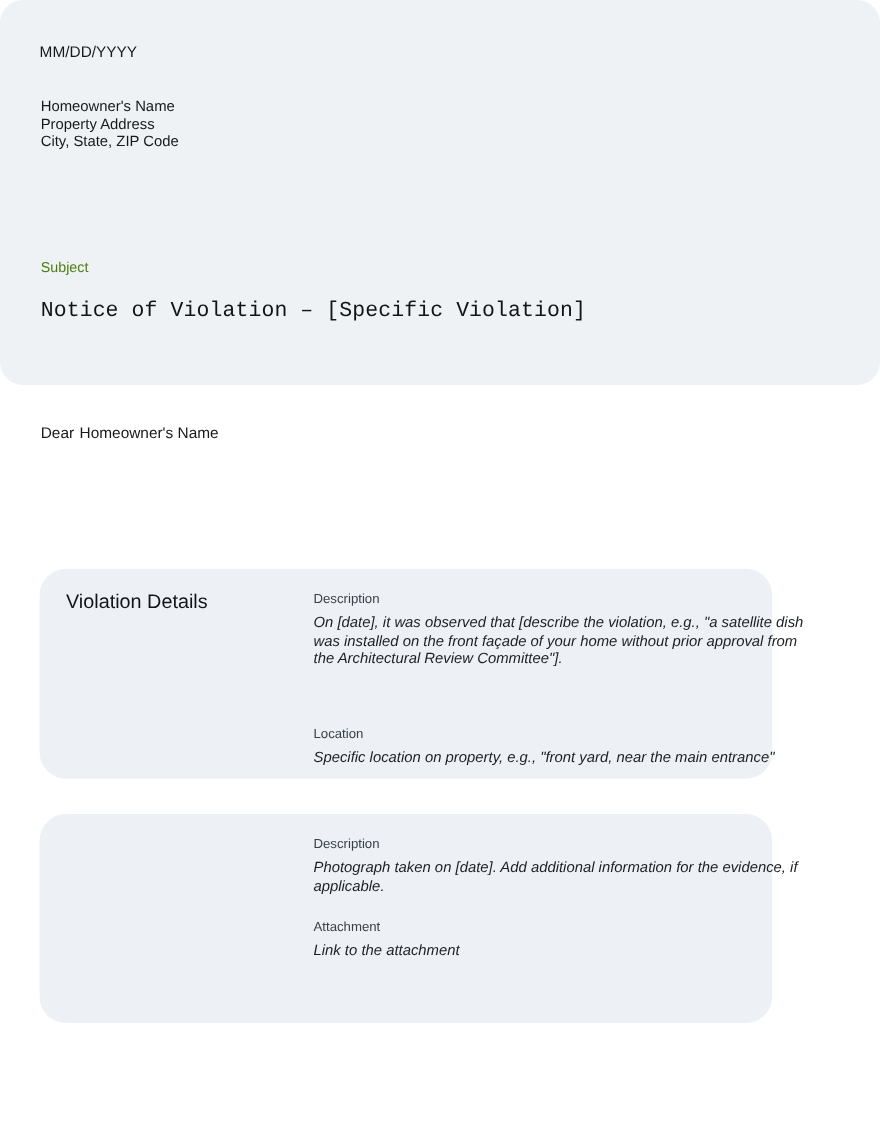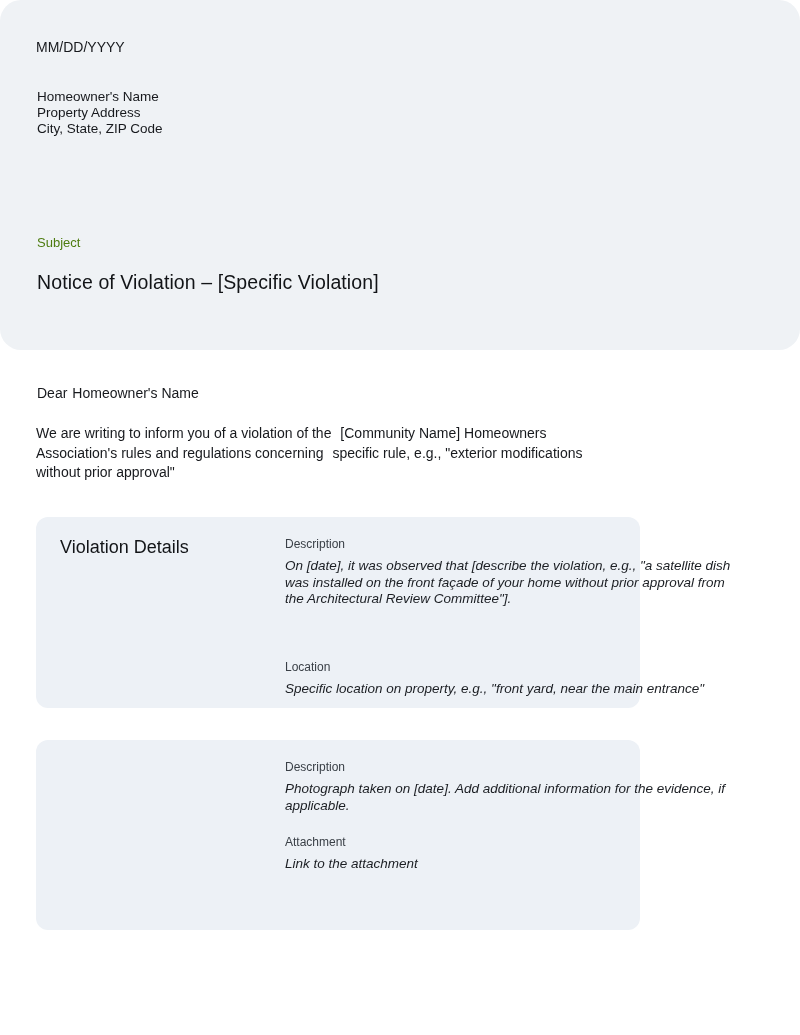--- a/index.html
+++ b/index.html
@@ -41,20 +41,21 @@
     font-size: 13px;
     color: #4d7c0f;
   }
   .subject-title {
     position: absolute;
     top: 271px; left: 37px;
     font-size: 19.5px;
     font-weight: 400;
     letter-spacing: 0.1px;
     color: #121417;
+    font-family: Liberation Mono, monospace;
   }
 
   
   .greeting-line {
     position: absolute;
     top: 385px; left: 37px;
     font-size: 14px;
     color: #17191d;
     text-align: center;
   }
@@ -67,23 +68,23 @@
     line-height: 19.5px;
     color: #17191d;
   }
   .intro-seg { margin-right: 5px; }
   .intro-seg:last-child { margin-right: 0; }
 
   
   .card {
     position: absolute;
     left: 36px;
-    width: 604px;
+    width: 666px;
     background: #edf1f6;
-    border-radius: 12px;
+    border-radius: 24px;
   }
   .card-1 { top: 517px; height: 191px; }
   .card-2 { top: 740px; height: 190px; }
   .card-title {
     position: absolute;
     left: 24px; top: 20px;
     font-size: 18px;
     font-weight: 400;
     color: #121417;
   }
@@ -121,25 +122,20 @@
     </div>
 
     <div class="subject-label">Subject</div>
     <div class="subject-title">Notice of Violation – [Specific Violation]</div>
   </div>
 
   <div class="greeting-line">
     <span>Dear</span><span class="greeting-name">Homeowner's Name</span>
   </div>
 
-  <div class="intro-paragraph">
-    <span class="intro-seg">We are writing to inform you of a violation of the</span>
-    <span class="intro-seg">[Community Name] Homeowners Association's rules and regulations concerning</span>
-    <span class="intro-seg">specific rule, e.g., "exterior modifications without prior approval"</span>
-  </div>
 
   <div class="card card-1">
     <div class="card-title">Violation Details</div>
     <div class="card-fields">
       <div class="field">
         <div class="field-label">Description</div>
         <div class="field-value">On [date], it was observed that [describe the violation, e.g., "a satellite dish was installed on the front façade of your home without prior approval from the Architectural Review Committee"].</div>
       </div>
       <div class="field">
         <div class="field-label">Location</div>

